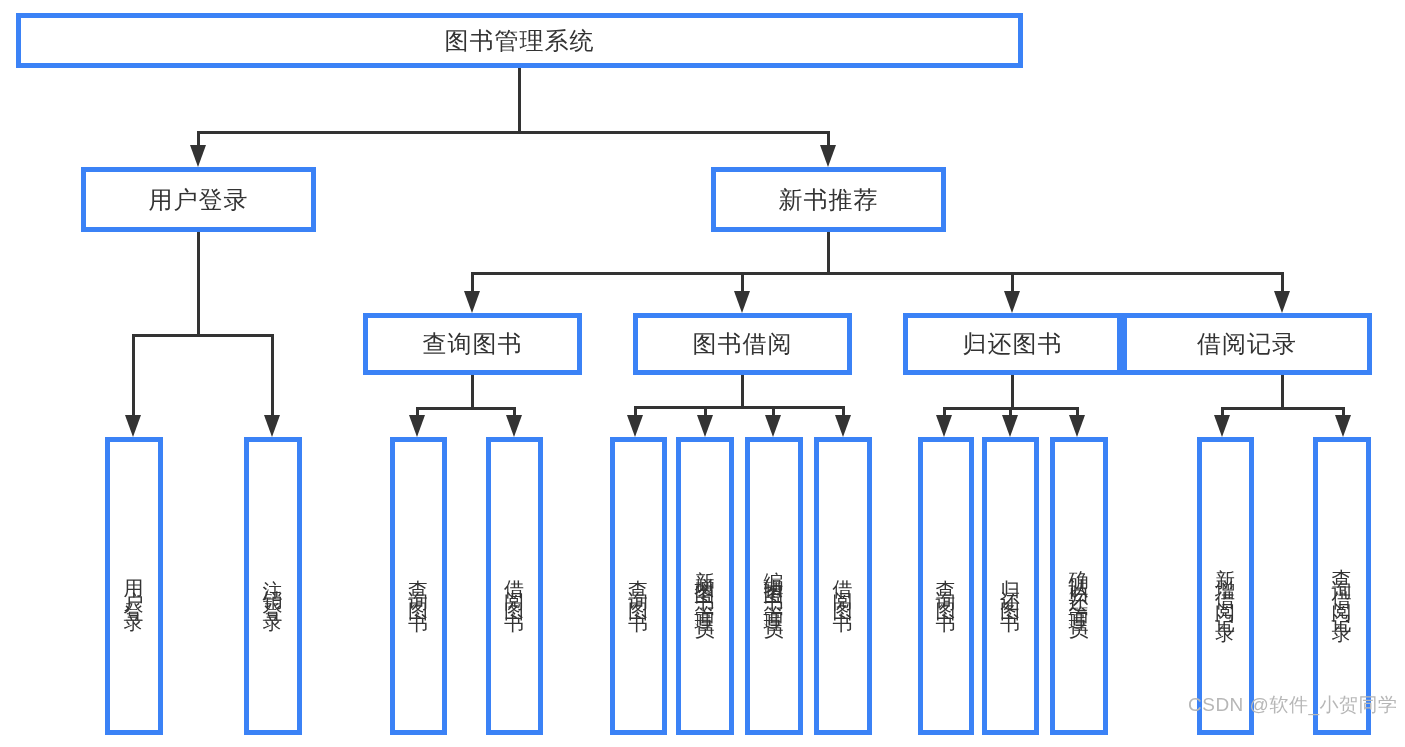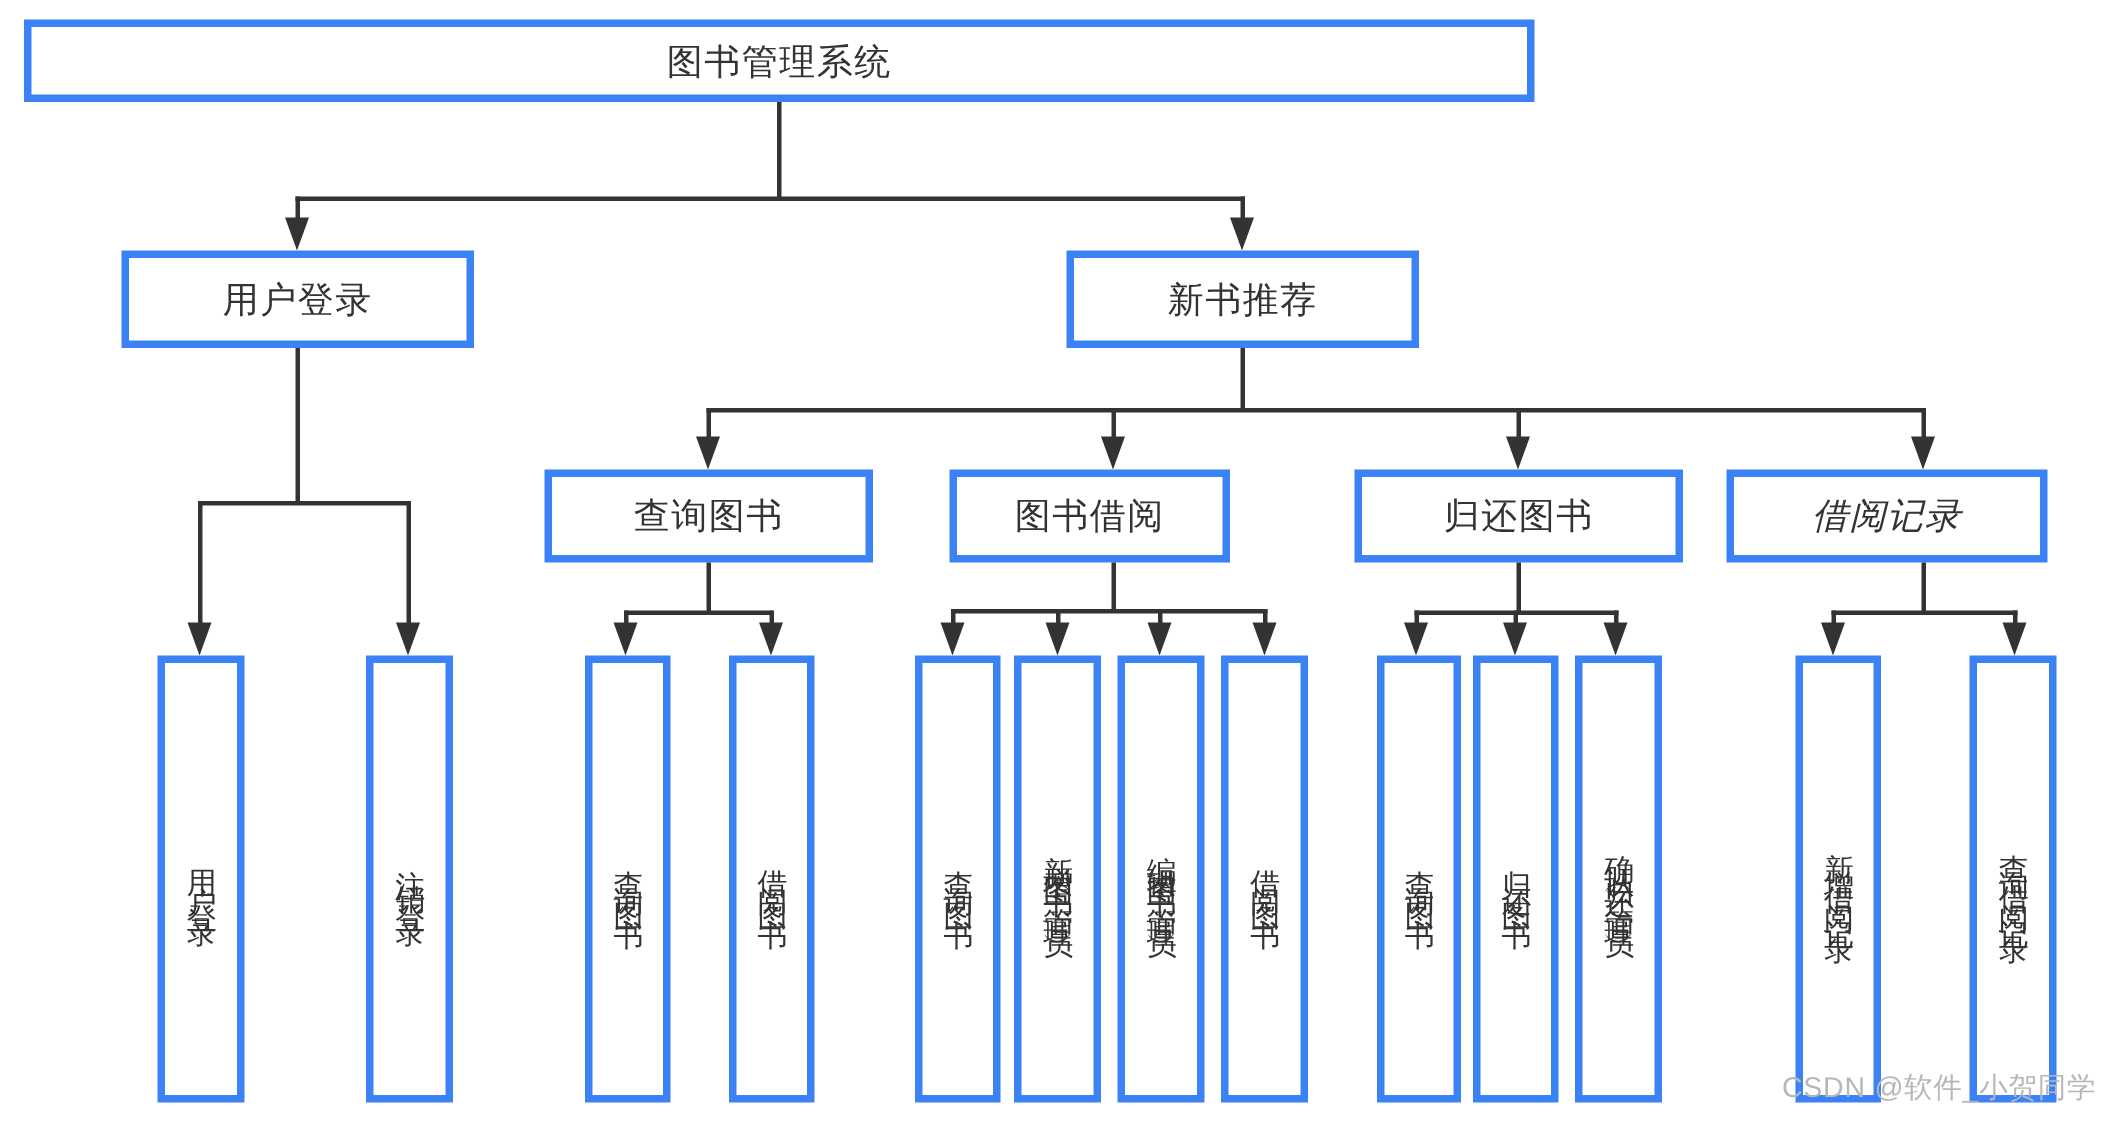--- a/index.html
+++ b/index.html
@@ -17,21 +17,21 @@
     font-size:20px;letter-spacing:11px;line-height:1;color:#333;white-space:nowrap;
   }
   .vline{position:absolute;width:2.5px;background:#333333;}
   .hline{position:absolute;height:2.5px;background:#333333;}
   .arrow{
     position:absolute;width:0;height:0;
     border-left:8px solid transparent;border-right:8px solid transparent;
     border-top:22px solid #333333;
   }
   .watermark{
-    position:absolute;left:1188px;top:712px;z-index:5;
+    position:absolute;left:1188px;top:692px;z-index:5;
     color:#b7b7b7;font-size:19px;letter-spacing:0.5px;white-space:nowrap;
   }
 </style>
 </head>
 <body>
 
 <div class="canvas">
 
   <div class="box" style="left:16px;top:13px;width:1007px;height:55px;">
     <span class="hlabel">图书管理系统</span>
@@ -65,27 +65,27 @@
   <div class="vline" style="left:1011px;top:272px;height:21px;"></div>
   <div class="vline" style="left:1281px;top:272px;height:21px;"></div>
   <div class="arrow" style="left:464px;top:291px;"></div>
   <div class="arrow" style="left:734px;top:291px;"></div>
   <div class="arrow" style="left:1004px;top:291px;"></div>
   <div class="arrow" style="left:1274px;top:291px;"></div>
 
   <div class="box" style="left:363px;top:313px;width:219px;height:62px;">
     <span class="hlabel">查询图书</span>
   </div>
-  <div class="box" style="left:633px;top:313px;width:187px;height:62px;text-align:right;">
+  <div class="box" style="left:633px;top:313px;width:219px;height:62px;text-align:right;">
     <span class="hlabel">图书借阅</span>
   </div>
   <div class="box" style="left:903px;top:313px;width:219px;height:62px;">
     <span class="hlabel">归还图书</span>
   </div>
-  <div class="box" style="left:1151px;top:313px;width:214px;height:62px;font-style:italic;">
+  <div class="box" style="left:1122px;top:313px;width:250px;height:62px;">
     <span class="hlabel">借阅记录</span>
   </div>
 
   <div class="vline" style="left:471px;top:375px;height:34px;"></div>
   <div class="hline" style="left:416px;top:407px;width:99px;"></div>
   <div class="vline" style="left:416px;top:407px;height:10px;"></div>
   <div class="vline" style="left:513px;top:407px;height:10px;"></div>
   <div class="arrow" style="left:409px;top:415px;"></div>
   <div class="arrow" style="left:506px;top:415px;"></div>
 

